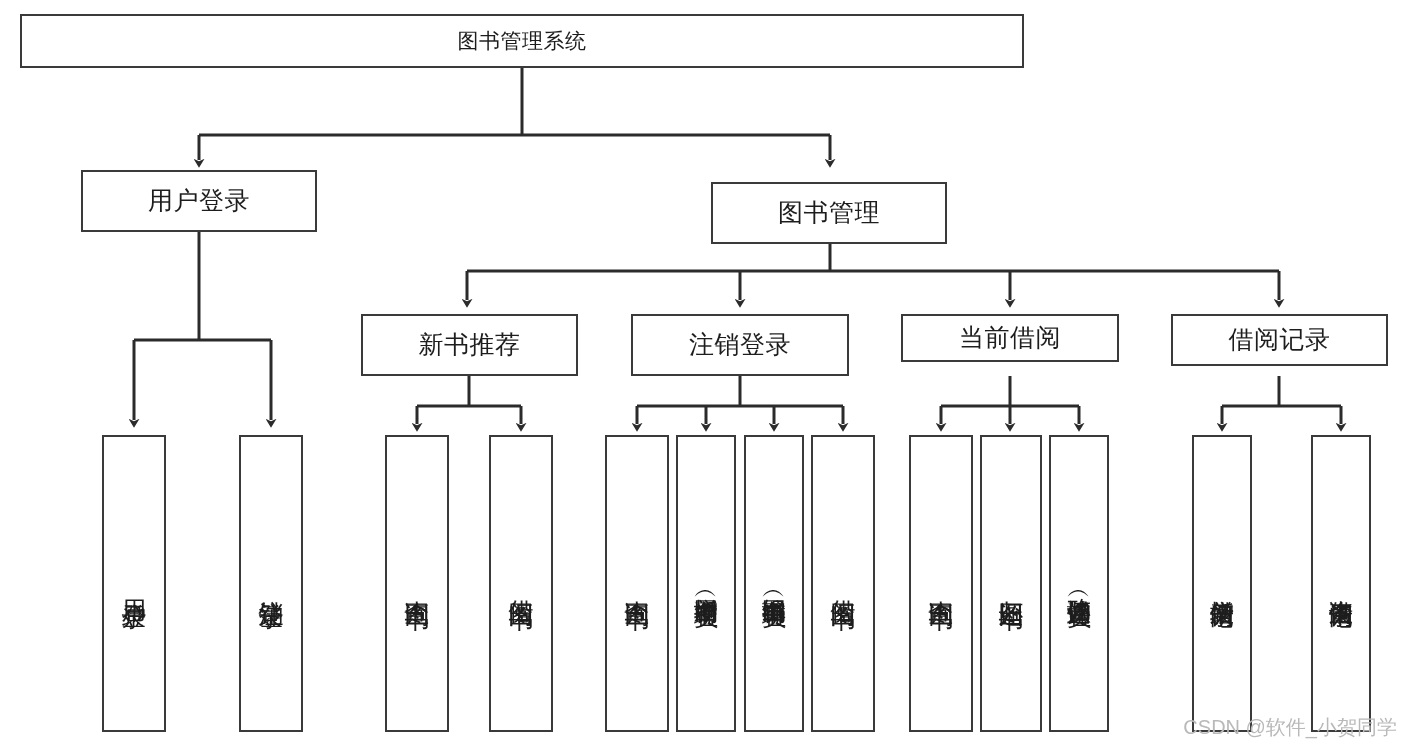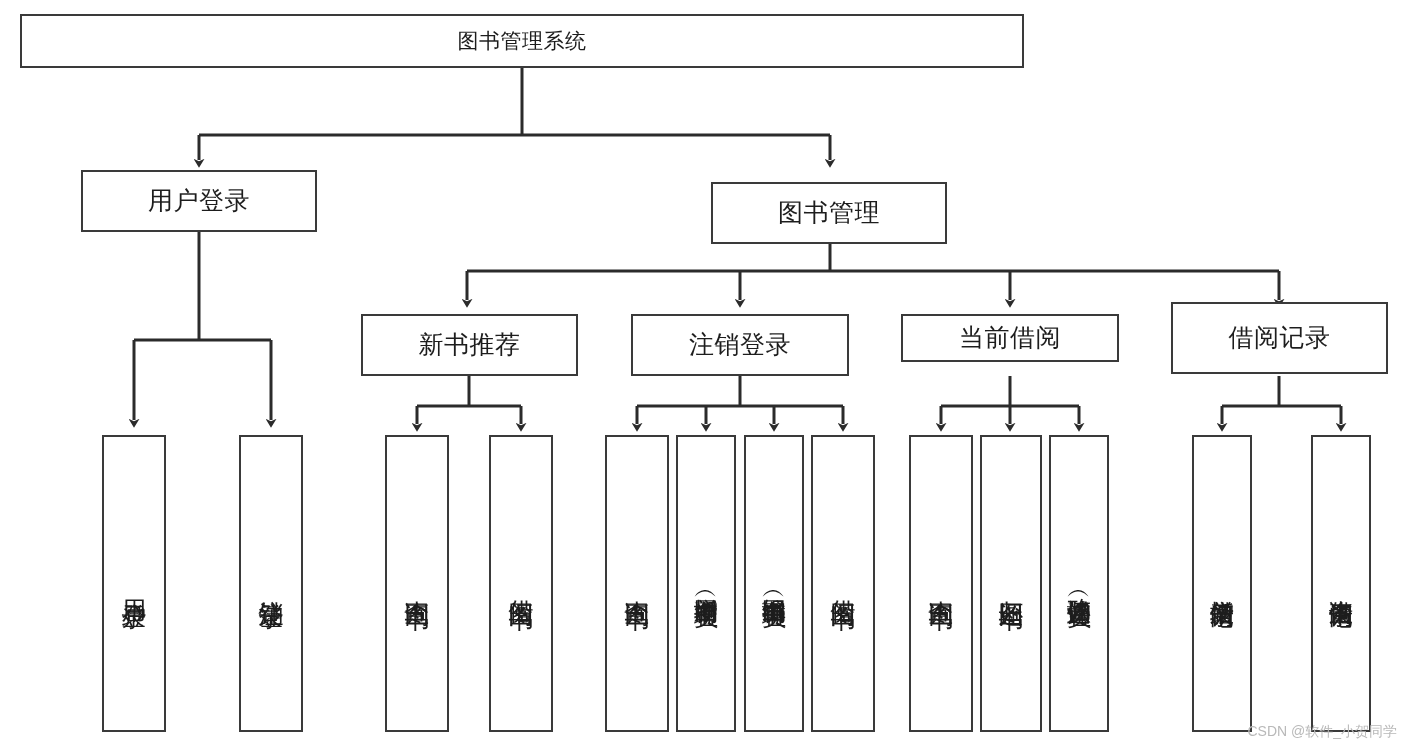--- a/index.html
+++ b/index.html
@@ -66,21 +66,21 @@
     max-height: 100%;
   }
   .node.vert.tall-text .label {
     font-size: 24px;
     letter-spacing: 1px;
   }
   #watermark {
     position: absolute;
     right: 8px;
     bottom: 6px;
-    font-size: 14px;
+    font-size: 20px;
     color: #b9b9b9;
     white-space: nowrap;
     z-index: 3;
     font-family: "Liberation Sans", "DejaVu Sans", sans-serif;
   }
 </style>
 </head>
 <body>
 
 <div id="diagram-root">
@@ -152,21 +152,21 @@
   </div>
 
   <div class="node horiz" style="left:631px; top:314px; width:218px; height:62px;">
     <span class="label">注销登录</span>
   </div>
 
   <div class="node horiz" style="left:901px; top:314px; width:218px; height:48px;">
     <span class="label">当前借阅</span>
   </div>
 
-  <div class="node horiz" style="left:1171px; top:302px; width:217px; height:72px;">
+  <div class="node horiz" style="left:1171px; top:314px; width:217px; height:52px;">
     <span class="label">借阅记录</span>
   </div>
 
   <div class="node vert" style="left:102px; top:435px; width:64px; height:297px;">
     <span class="label">用户登录</span>
   </div>
 
   <div class="node vert" style="left:239px; top:435px; width:64px; height:297px;">
     <span class="label">注销登录</span>
   </div>

